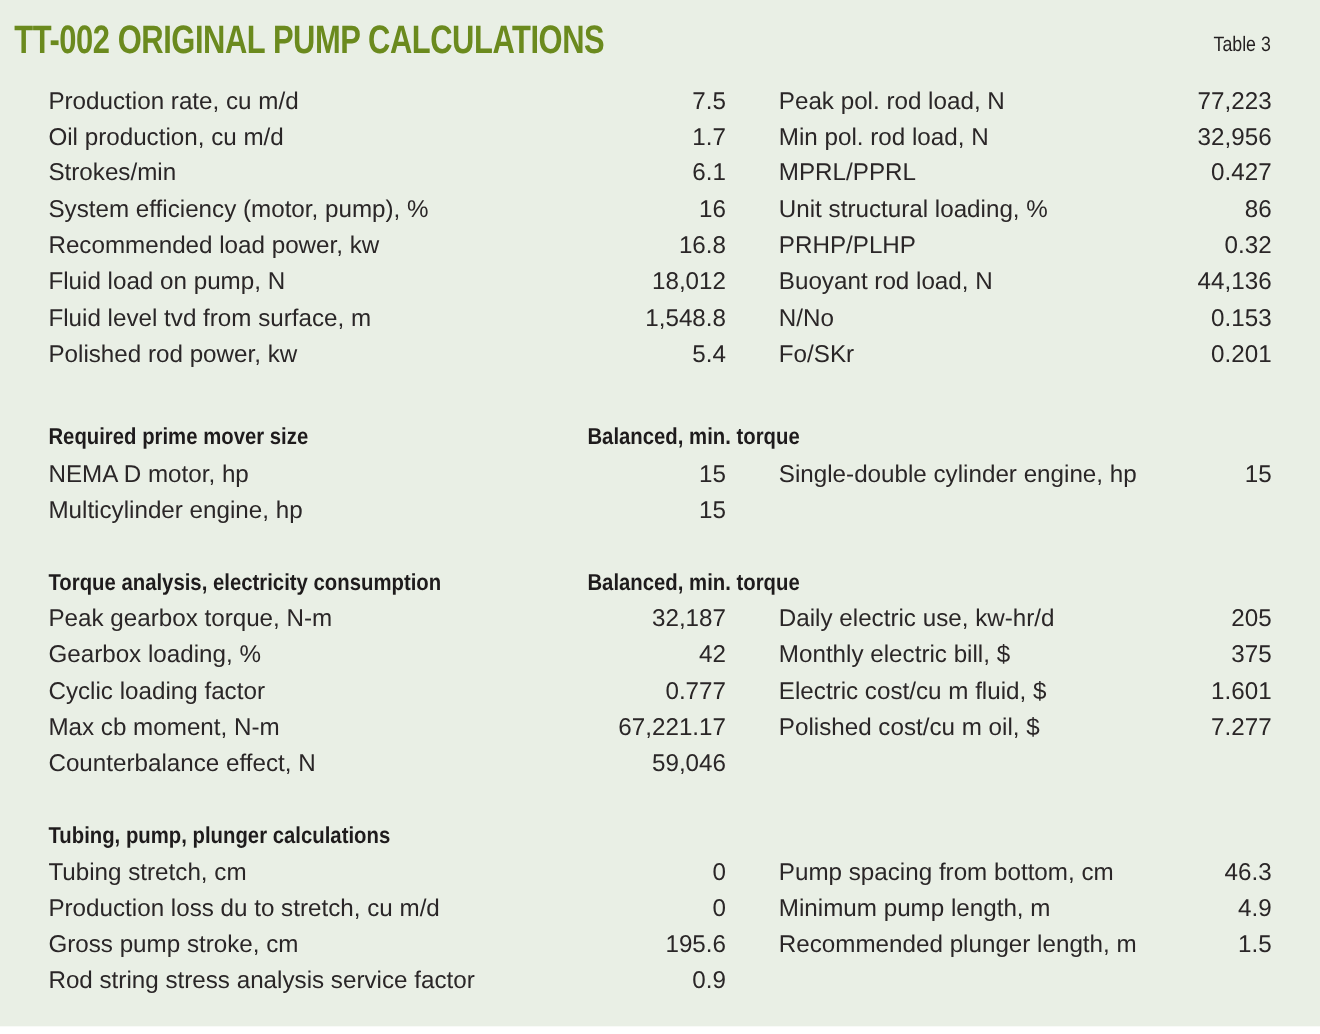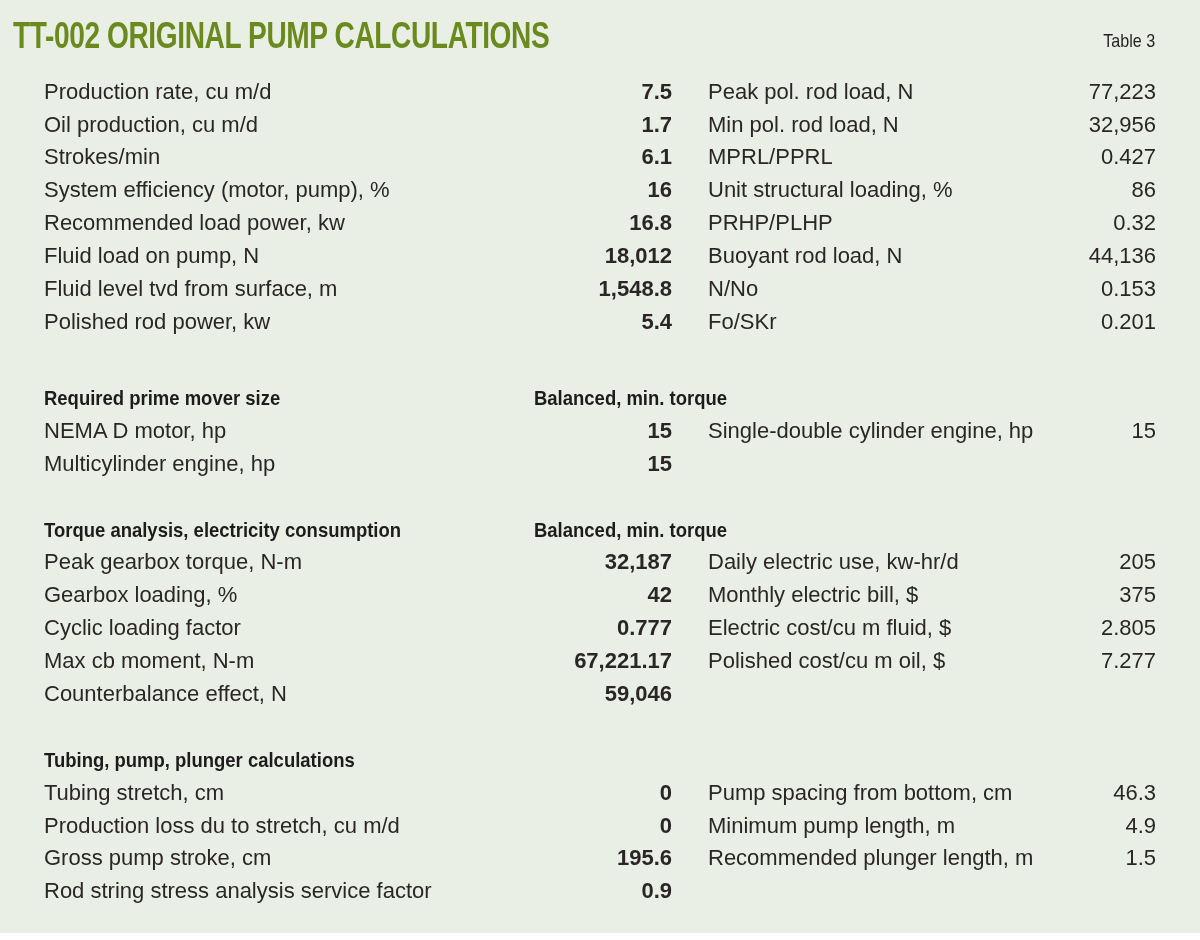--- a/index.html
+++ b/index.html
@@ -48,21 +48,21 @@
     }
     .row {
       position: absolute;
       height: 32px;
       line-height: 32px;
       font-size: 22px;
       white-space: nowrap;
       color: #2a2627;
     }
     .lbl-l { left: 44px; }
-    .val-l { right: 528px; text-align: left; font-weight: bold; }
+    .val-l { right: 540px; text-align: left; }
     .lbl-r { left: 696px; margin-left: 12px; }
     .val-r { right: 44px; text-align: left; }
     .heading {
       position: absolute;
       font-weight: bold;
       font-size: 21px;
       color: #1e1b1c;
       white-space: nowrap;
       transform: scaleX(0.88);
       transform-origin: left center;
@@ -137,21 +137,21 @@
     <div class="row val-l" style="top:612px">0.777</div>
     <div class="row lbl-l" style="top:645px">Max cb moment, N-m</div>
     <div class="row val-l" style="top:645px">67,221.17</div>
     <div class="row lbl-l" style="top:678px">Counterbalance effect, N</div>
     <div class="row val-l" style="top:678px">59,046</div>
     <div class="row lbl-r" style="top:546px">Daily electric use, kw-hr/d</div>
     <div class="row val-r" style="top:546px">205</div>
     <div class="row lbl-r" style="top:579px">Monthly electric bill, $</div>
     <div class="row val-r" style="top:579px">375</div>
     <div class="row lbl-r" style="top:612px">Electric cost/cu m fluid, $</div>
-    <div class="row val-r" style="top:612px">2.805</div>
+    <div class="row val-r" style="top:612px">1.601</div>
     <div class="row lbl-r" style="top:645px">Polished cost/cu m oil, $</div>
     <div class="row val-r" style="top:645px">7.277</div>
   </div>
 
   <div>
     <div class="heading" style="left:44px; top:744px">Tubing, pump, plunger calculations</div>
     <div class="row lbl-l" style="top:777px">Tubing stretch, cm</div>
     <div class="row val-l" style="top:777px">0</div>
     <div class="row lbl-l" style="top:810px">Production loss du to stretch, cu m/d</div>
     <div class="row val-l" style="top:810px">0</div>

